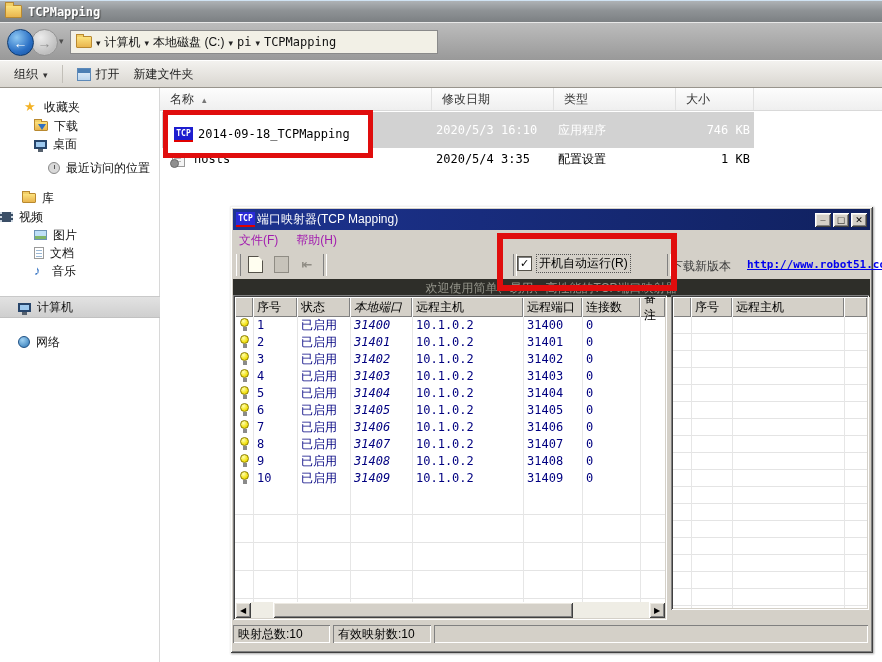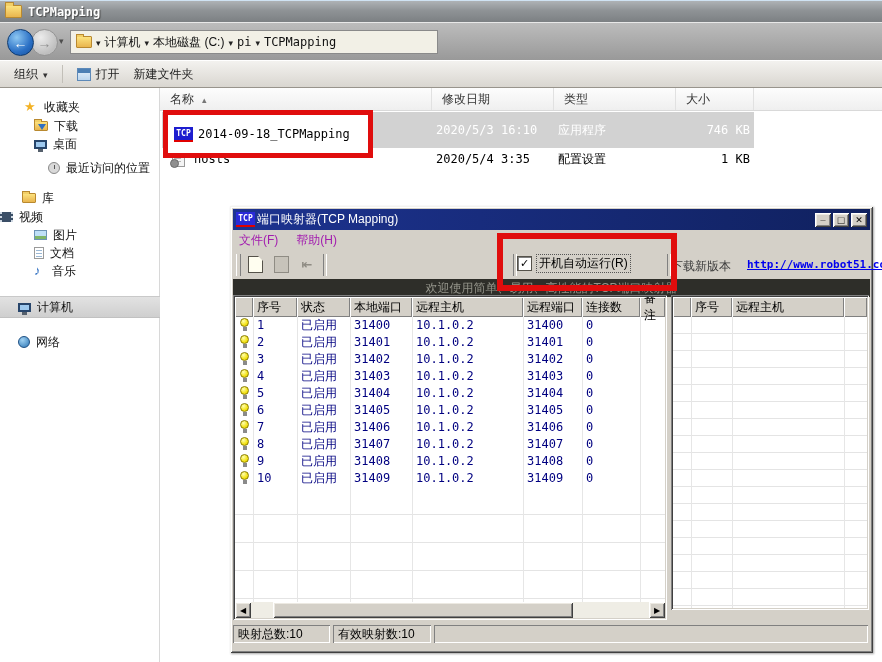--- a/index.html
+++ b/index.html
@@ -123,21 +123,21 @@
   .banner{position:absolute;left:3px;top:73px;right:3px;height:18px;background:#2e2e29;
     display:flex;align-items:center;justify-content:center;color:#94948a;}
 
   .panel{position:absolute;background:#fff;box-shadow:inset 1px 1px 0 #808080,inset -1px -1px 0 #fff,inset 2px 2px 0 #404040,inset -2px -2px 0 #d4d0c8;}
   .lpanel{left:3px;top:89px;width:434px;height:325px;}
   .rpanel{left:441px;top:89px;width:198px;height:315px;}
   .pbody{position:absolute;left:2px;top:2px;right:2px;bottom:2px;overflow:hidden;}
   .phead{position:absolute;left:0;top:0;right:0;height:20px;display:flex;z-index:3;}
   .hc{height:20px;background:#d4d0c8;box-shadow:inset 1px 1px 0 #fff,inset -1px -1px 0 #808080;
     box-sizing:border-box;padding-left:4px;display:flex;align-items:center;color:#000;}
-  .c0{width:18px;}.c1{width:44px;}.c2{width:53px;}.c3{width:62px;}.c4{width:111px;}.c5{width:59px;}.c6{width:58px;}.c7{flex:1;}
+  .c0{width:18px;}.c1{width:44px;}.c2{width:53px;}.c3{width:62px;font-style:italic;}.c4{width:111px;}.c5{width:59px;}.c6{width:58px;}.c7{flex:1;}
   .r0{width:18px;}.r1{width:41px;}.r2{width:112px;}.r3{flex:1;}
   .vl{position:absolute;top:20px;bottom:0;width:1px;background:#e6e6e6;z-index:1;}
   .mrow{position:relative;display:flex;height:17px;line-height:17px;color:#000080;z-index:2;}
   .mc{box-sizing:border-box;padding-left:4px;white-space:nowrap;overflow:hidden;}
   .mrows{position:absolute;left:0;top:20px;right:0;}
   .emptygrid-l{position:absolute;left:0;top:190px;right:0;bottom:16px;z-index:0;
     background:repeating-linear-gradient(to bottom,transparent 0 27px,#e4e4e4 27px 28px);}
   .emptygrid-r{position:absolute;left:0;top:20px;right:0;bottom:0;z-index:0;
     background:repeating-linear-gradient(to bottom,transparent 0 16px,#e4e4e4 16px 17px);}
   .bulb{position:relative;display:inline-block;width:11px;height:14px;top:1px;}

